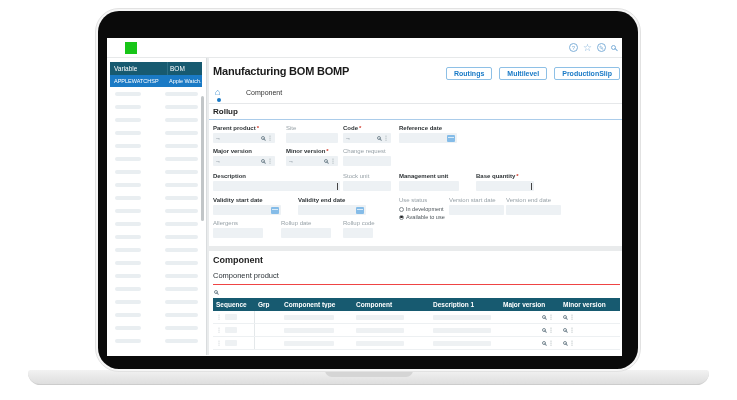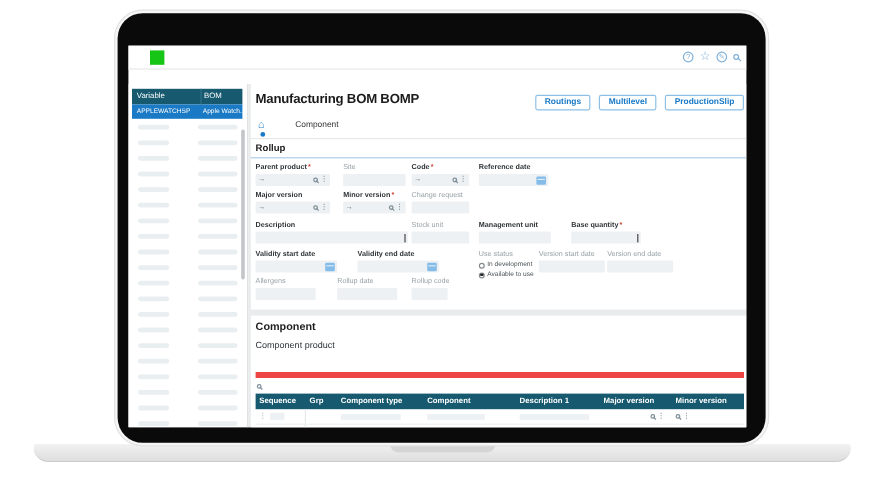--- a/index.html
+++ b/index.html
@@ -23,21 +23,21 @@
   .topbar { height:20px; border-bottom:1px solid #e7e9ea; display:flex; align-items:center; background:#fff; }
   .logo-sq { width:12px; height:12px; margin-left:18px; background:#17c517; }
   .tb-icons { margin-left:auto; margin-right:6px; display:flex; align-items:center; gap:5px; color:#7fb0d9; }
   .circ { width:9px; height:9px; border:1px solid #7fb0d9; border-radius:50%;
           display:flex; align-items:center; justify-content:center; font-size:6px; line-height:1; color:#7fb0d9; }
   .star { font-size:10px; line-height:1; }
   .magL { width:5px; height:5px; border:1.2px solid #7fb0d9; border-radius:50%; position:relative; display:inline-block; }
   .magL::after { content:""; position:absolute; width:4px; height:1.2px; background:#7fb0d9;
                  right:-3px; bottom:-1px; transform:rotate(45deg); }
 
-  .body { display:flex; height:297px;margin-top:12px; }
+  .body { display:flex; height:297px; }
 
   
   .sidebar { width:100px; background:#fff; border-right:1px solid #d9dcde; position:relative; flex:none; }
   .sb-table { margin:4px 0 0 3px; width:92px; }
   .sb-head { display:flex; background:#175a70; color:#fff; height:13px; align-items:center; font-size:6.5px; }
   .sb-head .c1 { width:57px; padding-left:4px; }
   .sb-head .c2 { flex:1; padding-left:2px; border-left:1px solid #2d6f85; height:100%; display:flex; align-items:center; }
   .sb-sel { display:flex; background:#1a7ac5; color:#fff; height:12px; align-items:center; font-size:5.5px; }
   .sb-sel .c1 { width:57px; padding-left:4px; white-space:nowrap; overflow:hidden; }
   .sb-sel .c2 { flex:1; padding-left:2px; white-space:nowrap; overflow:hidden; }
@@ -83,21 +83,21 @@
   .cur { width:1px; height:7px; background:#444; margin-left:auto; }
 
   .radio-row { display:flex; align-items:center; gap:2px; margin-top:2px; }
   .radio { width:5px; height:5px; border:1px solid #848c91; border-radius:50%; background:#fff;
            display:flex; align-items:center; justify-content:center; flex:none; }
   .radio.sel::after { content:""; width:2.5px; height:2.5px; background:#222; border-radius:50%; }
   .radio-lbl { font-size:5.5px; color:#4b5358; white-space:nowrap; }
 
   
   .comp-title { font-size:9px; font-weight:bold; color:#1e1e1e; margin-bottom:6px; }
-  .comp-sub { font-size:7.5px; color:#2c3338; padding-bottom:18px; border-bottom:5px solid #ef4444; }
+  .comp-sub { font-size:7.5px; color:#2c3338; padding-bottom:4px; border-bottom:1px solid #ef4444; }
   .tbl-mag { margin:3px 0 3px 1px; height:7px; display:flex; align-items:center; }
   .ctable { margin-top:1px; }
   .thead { display:flex; background:#175a70; color:#fff; height:13px; align-items:center; font-size:6.5px; font-weight:bold; }
   .th { padding-left:3px; white-space:nowrap; overflow:hidden; flex:none; }
   .th0 { width:42px; } .th1 { width:26px; } .th2 { width:72px; } .th3 { width:77px; }
   .th4 { width:70px; } .th5 { width:60px; } .th6 { flex:1; }
   .trow { display:flex; height:13px; border-bottom:1px solid #edf0f2; align-items:center; }
   .td { flex:none; display:flex; align-items:center; height:100%; padding-left:3px; }
   .tdseq { border-right:1px solid #e4e8ea; gap:3px; }
   .hdots { font-size:6px; color:#9aa5ac; line-height:1; }

